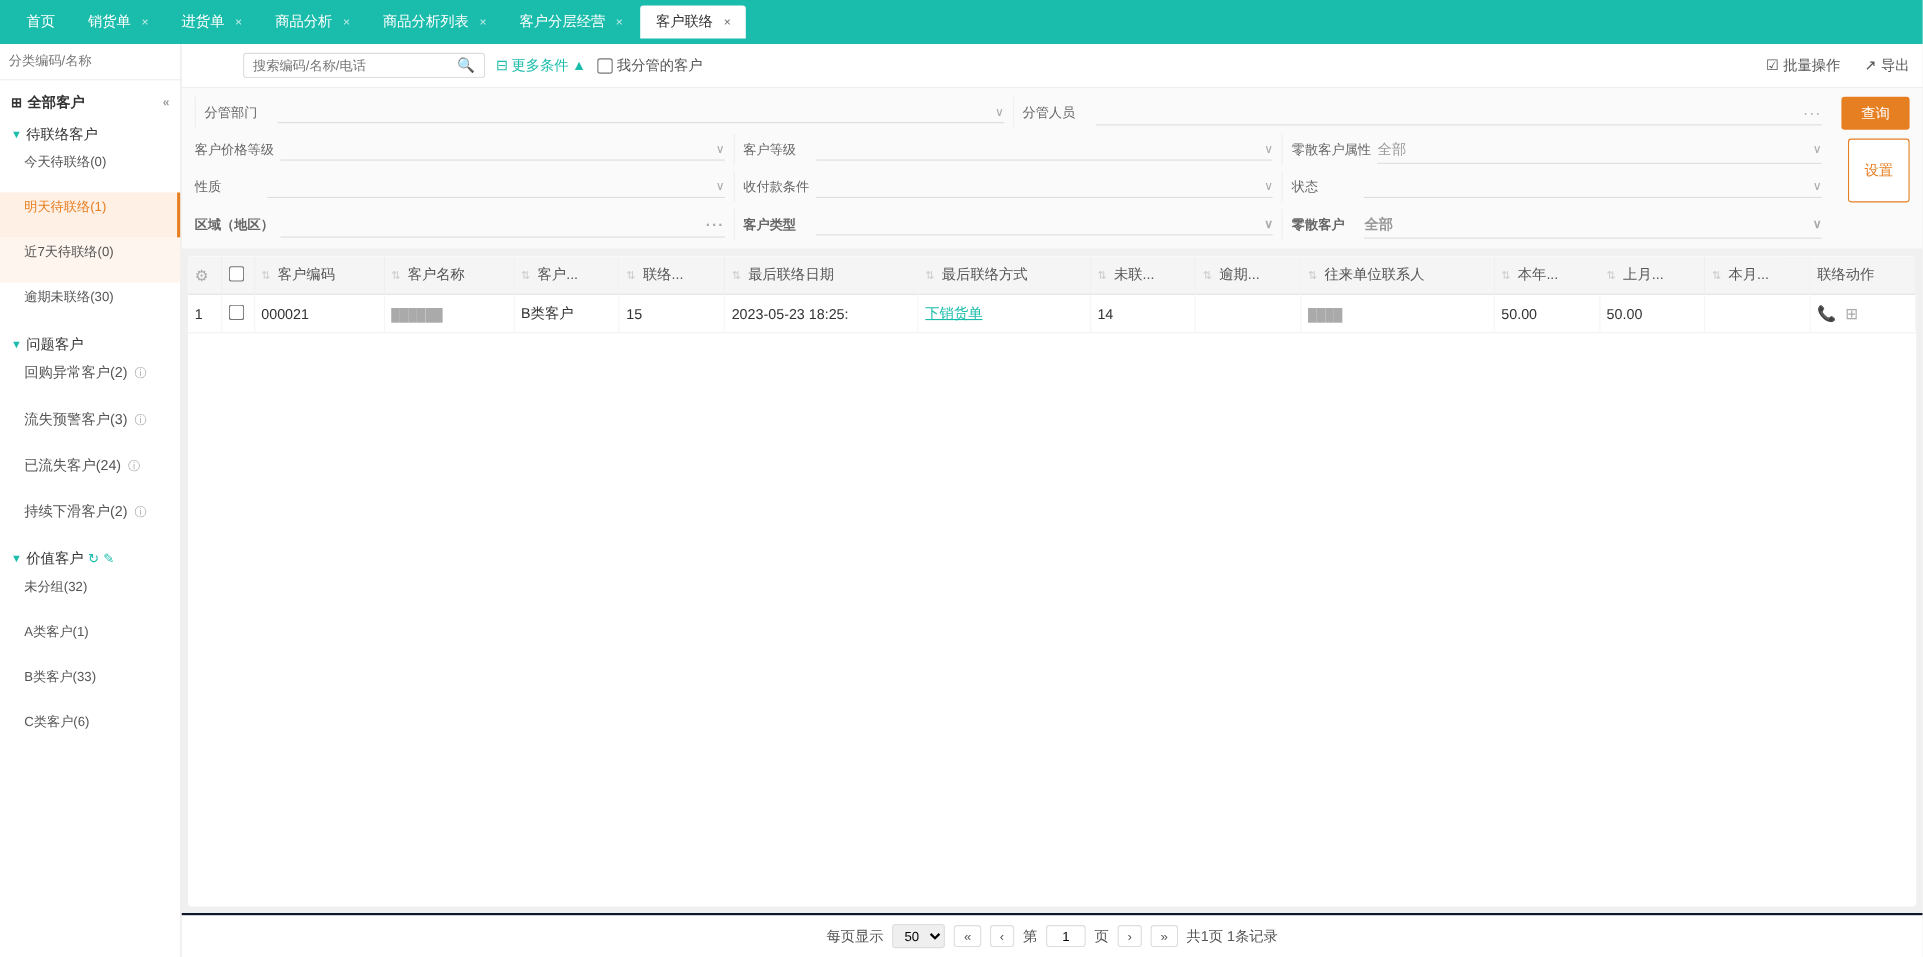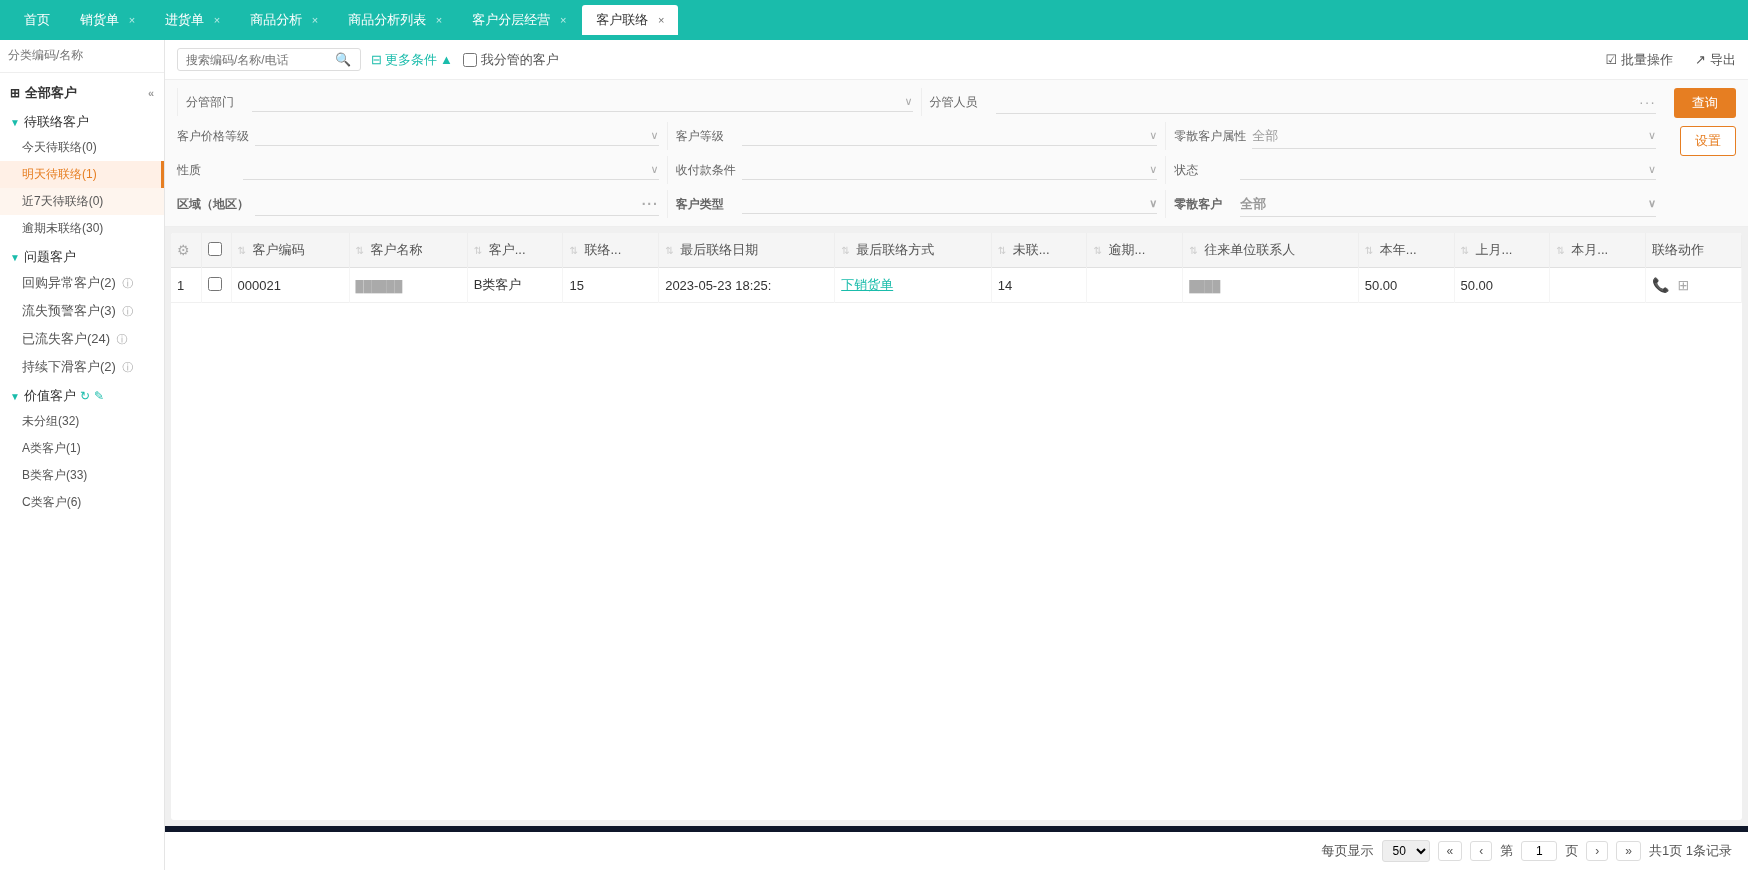--- a/index.html
+++ b/index.html
@@ -75,21 +75,21 @@
     .sidebar-section-title .collapse-icon { margin-left: auto; font-size: 11px; color: #999; }
     .sidebar-group-label {
       padding: 6px 10px 3px 10px;
       font-size: 12px;
       color: #333;
       display: flex;
       align-items: center;
     }
     .sidebar-group-label .tri { margin-right: 4px; color: #1abcab; font-size: 10px; }
     .sidebar-item {
-      padding: 5px 10px 5px 22px;
+      padding: 5px 10px 19px 22px;
       font-size: 12px;
       color: #555;
       cursor: pointer;
       white-space: nowrap;
     }
     .sidebar-item.active { background: #fff0e6; color: #e67e22; border-right: 3px solid #e67e22; }
     .sidebar-item.active-light { background: #fef5ee; }
 
     
     .content-area {
@@ -107,21 +107,22 @@
       align-items: center;
       gap: 10px;
       border-bottom: 1px solid #eee;
     }
     .search-box {
       display: flex;
       align-items: center;
       border: 1px solid #ddd;
       border-radius: 3px;
       padding: 3px 8px;
-      width: 184px;
+      width: 220px;
+      margin-left: 44px;
     }
     .search-box input {
       border: none;
       outline: none;
       font-size: 12px;
       color: #999;
       width: 100%;
     }
     .search-box .s-icon { color: #aaa; font-size: 13px; }
     .more-filter-btn {
@@ -210,21 +211,21 @@
       border: none;
       padding: 6px 18px;
       border-radius: 3px;
       cursor: pointer;
       font-size: 13px;
     }
     .set-btn {
       background: #fff;
       color: #e67e22;
       border: 1px solid #e67e22;
-      padding: 5px 14px;
+      padding: 19px 14px;
       border-radius: 3px;
       cursor: pointer;
       font-size: 13px;
       margin-top: 4px;
     }
     .action-btns {
       display: flex;
       flex-direction: column;
       align-items: flex-end;
       gap: 4px;
@@ -266,28 +267,28 @@
       white-space: nowrap;
       border-right: 1px solid #f5f5f5;
     }
     .link-text { color: #1abcab; cursor: pointer; text-decoration: underline; }
     .action-icons { display: flex; gap: 8px; }
     .action-icon { color: #aaa; cursor: pointer; font-size: 14px; }
 
     
     .pagination {
       background: #fff;
-      border-top: 6px solid #0f172a;
+      border-top: 2px solid #0f172a;
       padding: 8px 16px;
       display: flex;
       align-items: center;
       gap: 8px;
       font-size: 12px;
       color: #555;
-      justify-content: flex-end;
+      justify-content: center;
     }
     .page-size-select {
       border: 1px solid #ddd;
       border-radius: 3px;
       padding: 2px 6px;
       font-size: 12px;
       cursor: pointer;
     }
     .page-btn {
       border: 1px solid #ddd;

